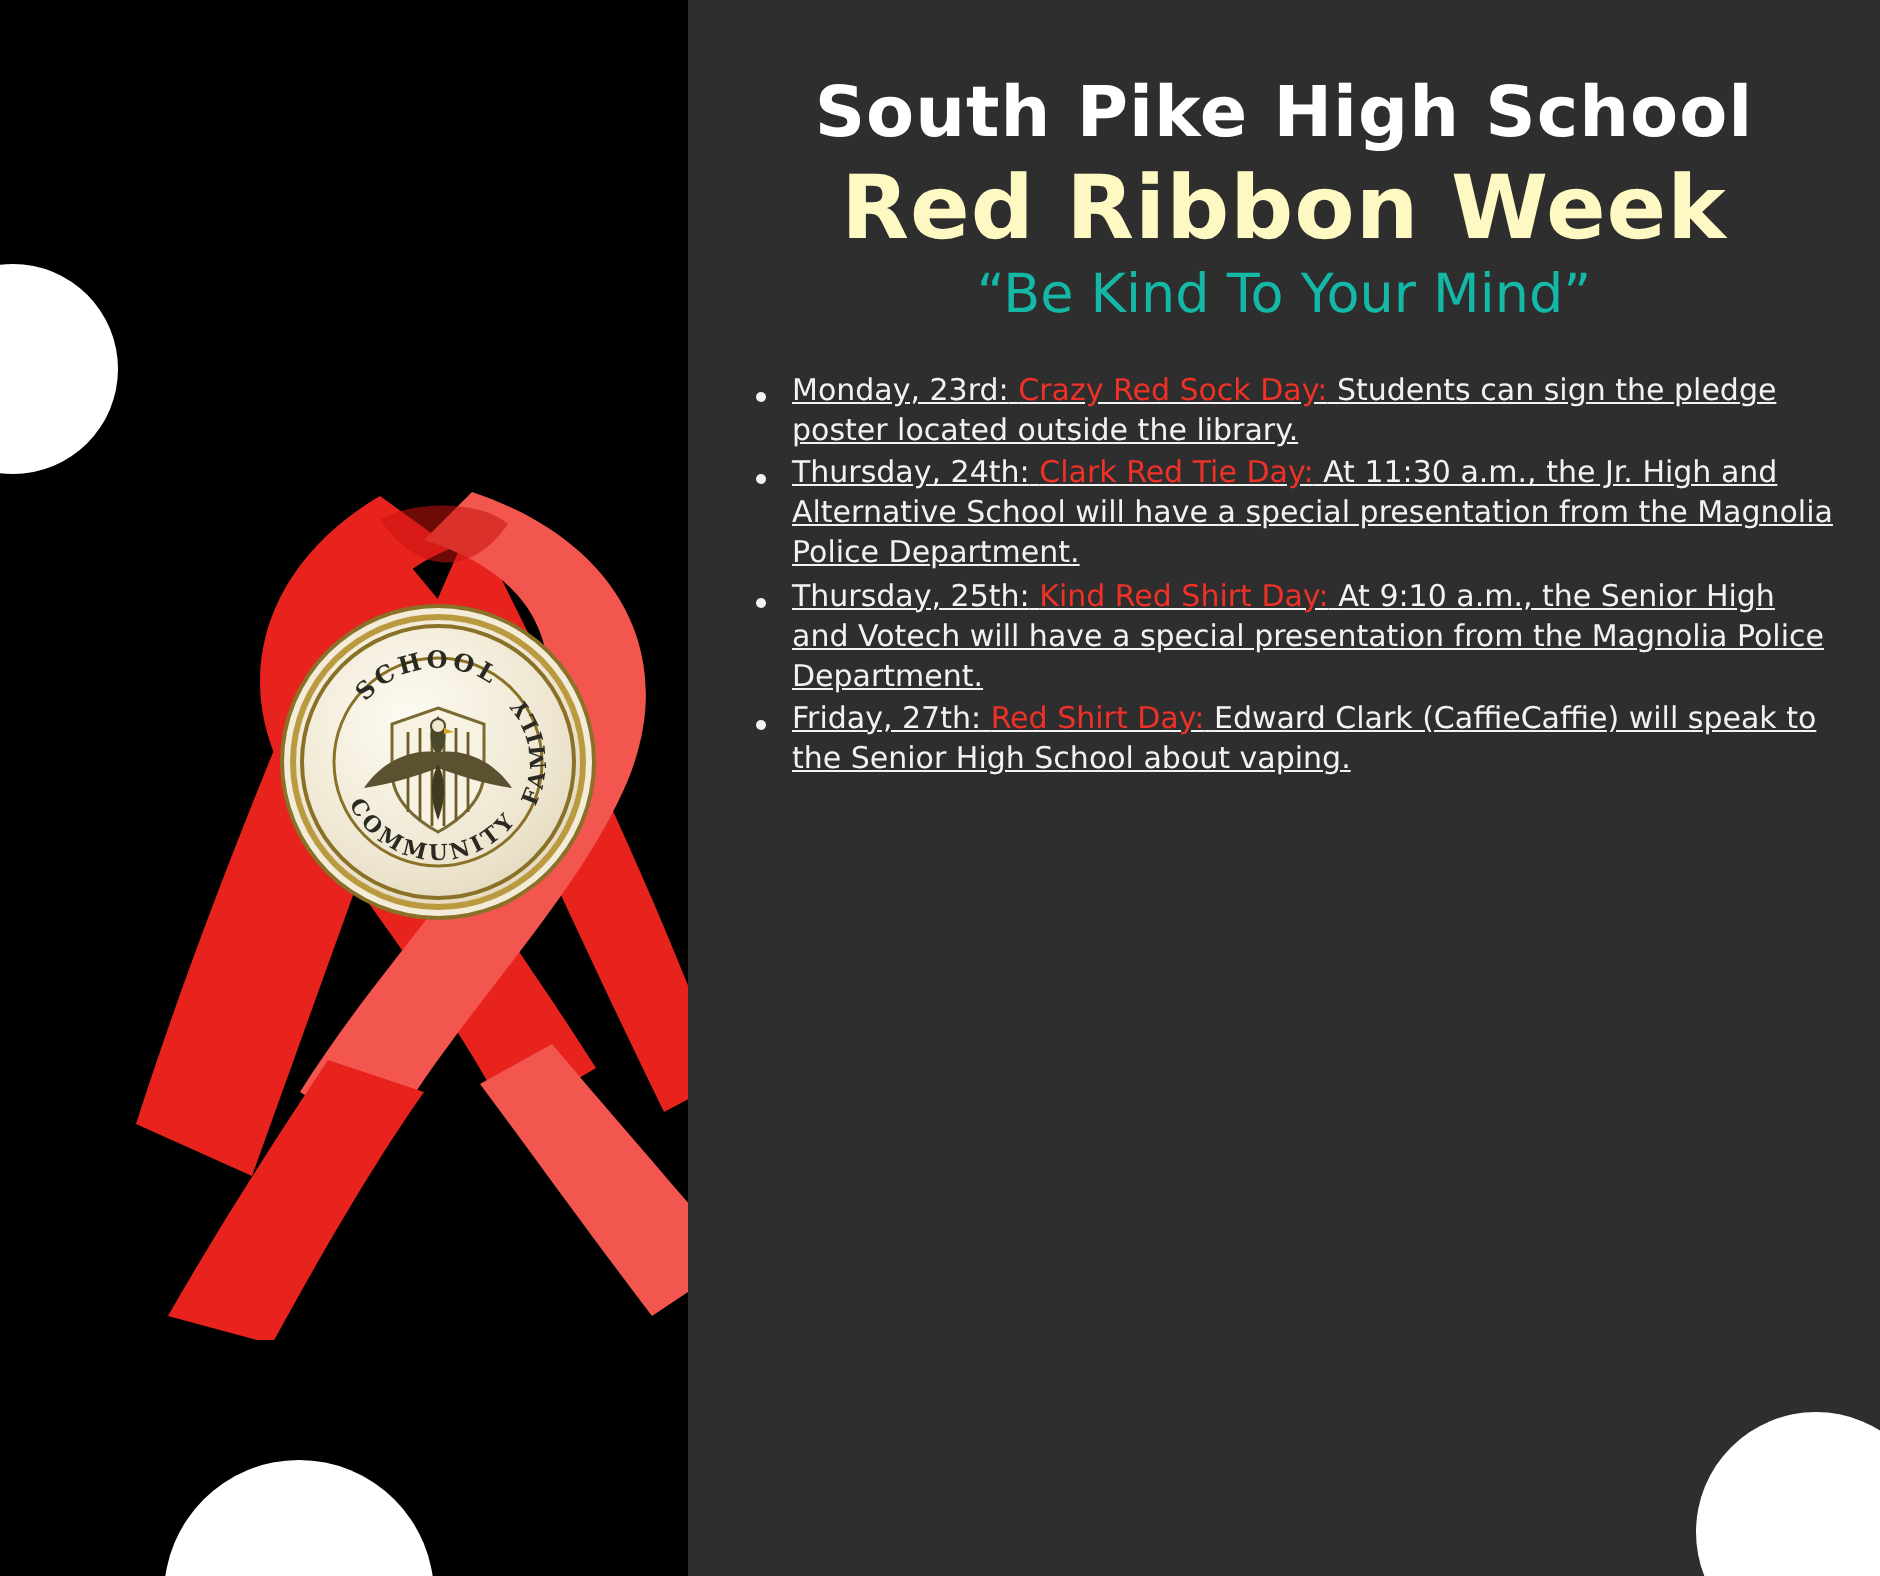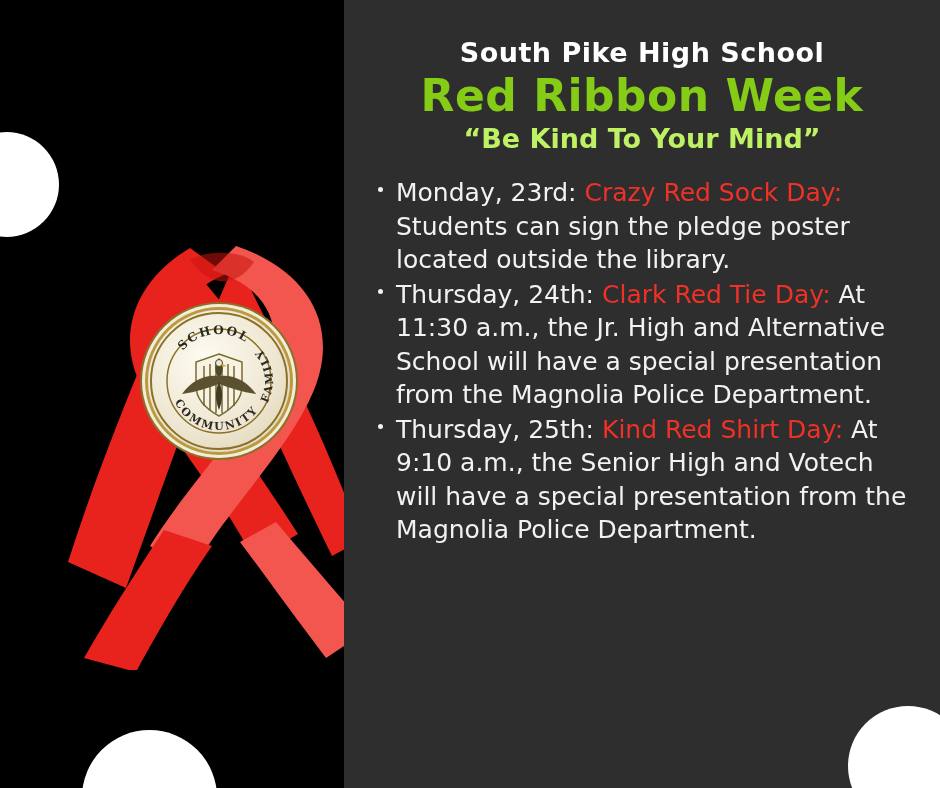--- a/index.html
+++ b/index.html
@@ -96,54 +96,55 @@
     height: 788px;
     background: #2e2e2e;
     overflow: hidden;
   }
   .headings {
     padding: 38px 26px 0 26px;
     text-align: center;
   }
   .title-line1 {
     color: #ffffff;
-    font-size: 27px;
+    font-size: 35px;
     font-weight: bold;
     letter-spacing: 0.5px;
     line-height: 1.1;
     margin: 0 0 4px 0;
   }
   .title-line2 {
-    color: #84cc16;
+    color: #fef9c3;
     font-size: 44px;
     font-weight: bold;
     letter-spacing: 0.5px;
     line-height: 1.08;
     margin: 0 0 4px 0;
   }
   .title-line3 {
-    color: #bef264;
+    color: #14b8a6;
     font-size: 27px;
-    font-weight: bold;
+    font-weight: normal;
     line-height: 1.15;
     margin: 0;
   }
 
   .schedule {
     margin: 22px 22px 0 30px;
     padding: 0;
     list-style: none;
   }
   .schedule li {
     position: relative;
     color: #f2f2f2;
-    font-size: 25px;
+    font-size: 15px;
     line-height: 1.34;
     margin-bottom: 1px;
     padding-left: 22px;
+    text-decoration: underline;
   }
   .schedule li::before {
     content: "";
     position: absolute;
     left: 4px;
     top: 11px;
     width: 5px;
     height: 5px;
     border-radius: 50%;
     background: #f2f2f2;
@@ -243,15 +244,20 @@
       <li>
         <span class="day-label">Thursday, 24th:</span>
         <span class="theme-label">Clark Red Tie Day:</span>
         <span class="detail-text">At 11:30 a.m., the Jr. High and Alternative School will have a special presentation from the Magnolia Police Department.</span>
       </li>
       <li>
         <span class="day-label">Thursday, 25th:</span>
         <span class="theme-label">Kind Red Shirt Day:</span>
         <span class="detail-text">At 9:10 a.m., the Senior High and Votech will have a special presentation from the Magnolia Police Department.</span>
       </li>
+      <li>
+        <span class="day-label">Friday, 27th:</span>
+        <span class="theme-label">Red Shirt Day:</span>
+        <span class="detail-text">Edward Clark (CaffieCaffie) will speak to the Senior High School about vaping.</span>
+      </li>
     </ul>
   </div>
 </div>
 
 </body></html>

